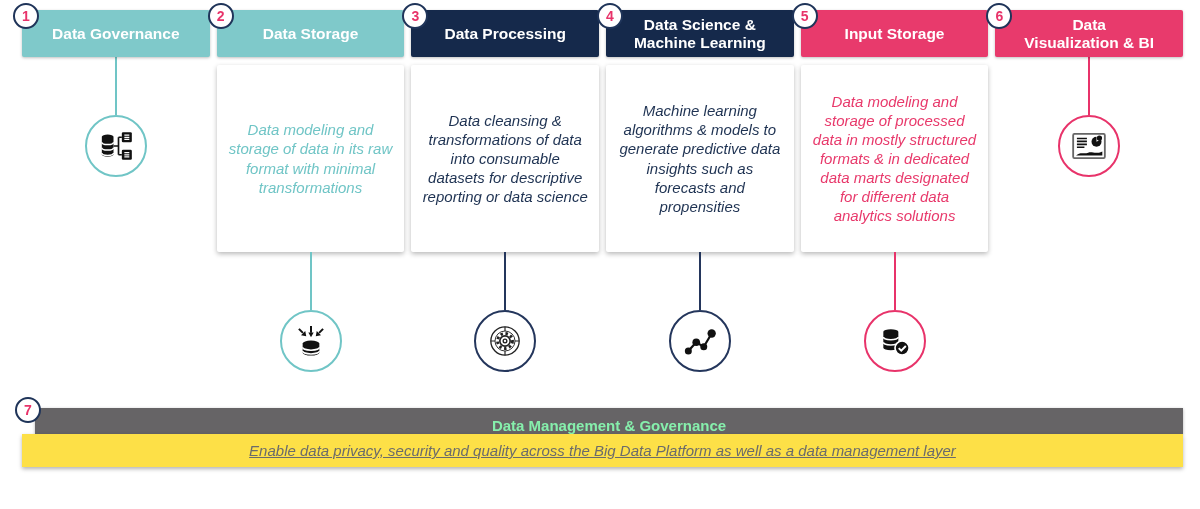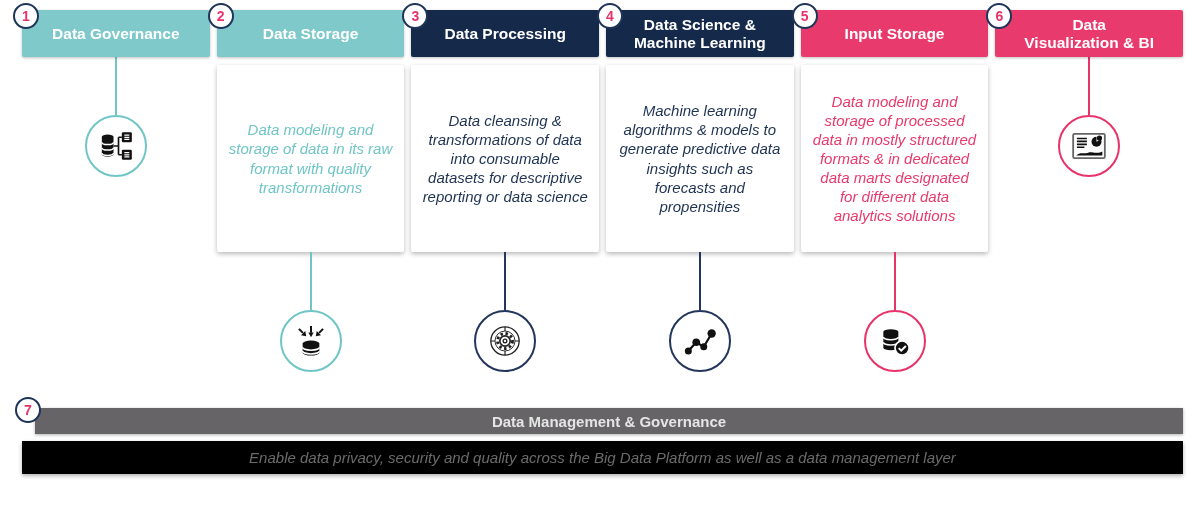--- a/index.html
+++ b/index.html
@@ -65,29 +65,30 @@
 
   .theme-pink .col-header { background: #E83A6C; }
   .theme-pink .card { color: #E8396B; }
   .theme-pink .stem { background: #E8336A; }
   .theme-pink .icon-circle { border-color: #E8336A; }
 
   
   .governance { position: relative; margin: 36px 17px 0 22px; }
   .gov-header {
     margin-left: 13px; height: 26px; background: #666466;
-    display: flex; align-items: center; justify-content: center;
-    color: #e5e5e5; font-weight: bold; font-size: 15px;
+    display: flex; align-items: flex-end; justify-content: center;
+    color: #86efac; font-weight: bold; font-size: 15px;
     box-shadow: 0 1px 3px rgba(0,0,0,0.3);
   }
   .gov-body {
-    margin-top: 7px; height: 33px; background: #000000;
+    height: 33px; background: #fde047;
     display: flex; align-items: center; justify-content: center;
     color: #6B6B6B; font-style: italic; font-size: 15px;
     box-shadow: 0 2px 4px rgba(0,0,0,0.3);
+    text-decoration: underline;
   }
   .governance .badge { top: -11px; left: -7px; }
 </style>
 </head>
 <body>
 
 <div class="diagram">
 
   <div class="cols">
 
@@ -108,21 +109,21 @@
         </svg>
       </div>
     </div>
 
     <div class="col theme-teal">
       <div class="col-header">
         <span class="badge">2</span>
         <span>Data Storage</span>
       </div>
       <div class="card">
-        <span>Data modeling and storage of data in its raw format with quality transformations</span>
+        <span>Data modeling and storage of data in its raw format with minimal transformations</span>
       </div>
       <div class="stem"></div>
       <div class="icon-circle">
         <svg viewBox="0 0 48 48" width="40" height="40">
           <path d="M14,27 a10,3.5 0 0 1 20,0 v11 a10,3.5 0 0 1 -20,0 z" fill="#111"></path>
           <path d="M14,31.5 a10,3.5 0 0 0 20,0 M14,36 a10,3.5 0 0 0 20,0" stroke="#fff" stroke-width="1.8" fill="none"></path>
           <path d="M24,6 v8" stroke="#111" stroke-width="2.4" fill="none"></path>
           <path d="M24,19.5 l-3.2,-5.6 h6.4 z" fill="#111"></path>
           <path d="M9.5,9.5 l4.8,4.8" stroke="#111" stroke-width="2.4" fill="none"></path>
           <path d="M18.3,18.3 l-6.3,-1.2 5.1,-5.1 z" fill="#111"></path>

